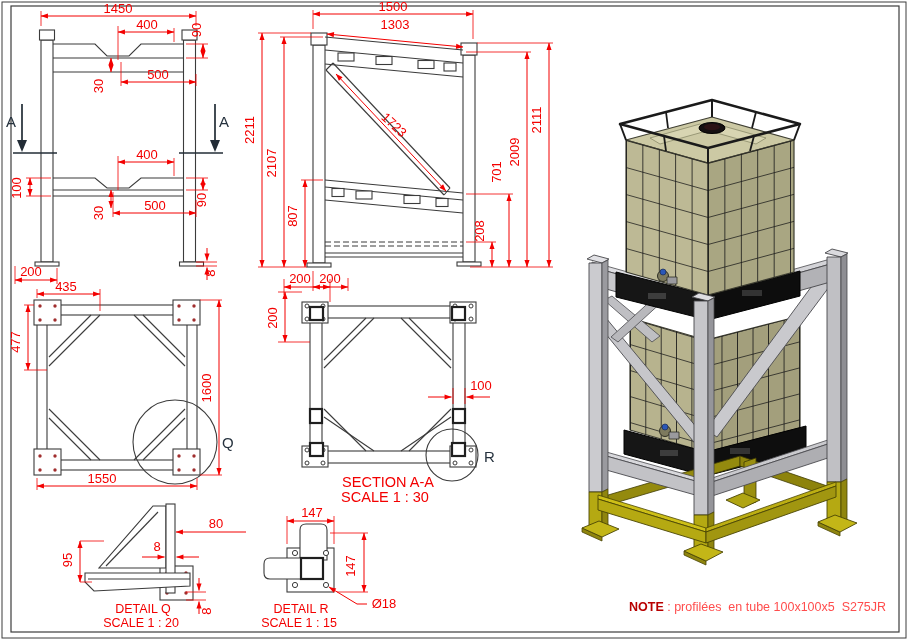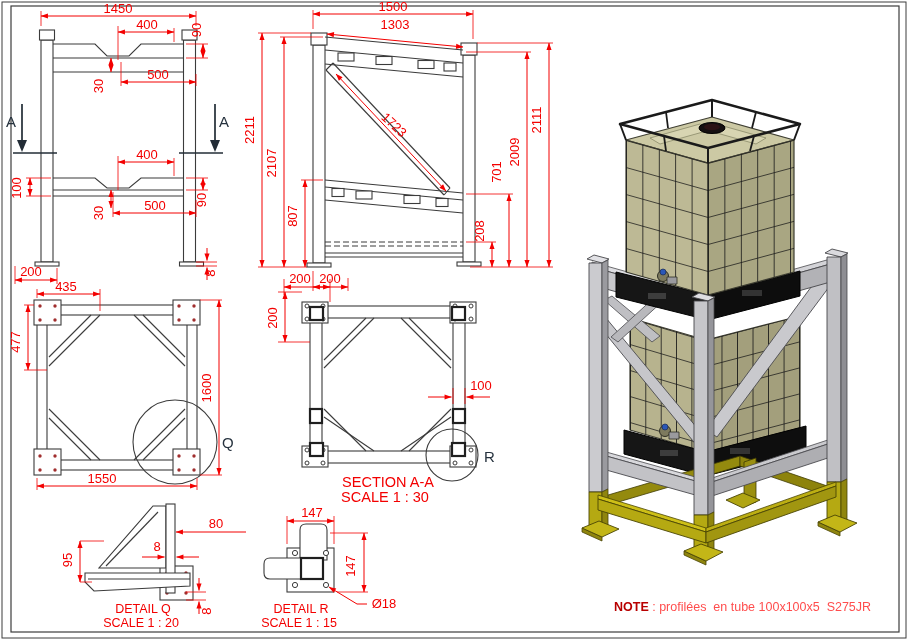--- a/index.html
+++ b/index.html
@@ -18,21 +18,21 @@
   .de  { stroke:#f30000; stroke-width:1; fill:none; marker-end:url(#ar); }
   .ds  { stroke:#f30000; stroke-width:1; fill:none; marker-start:url(#ar); }
   .ext { stroke:#f30000; stroke-width:0.8; fill:none; }
   .rt  { fill:#f30000; font-size:13px; text-anchor:middle; font-family:"Liberation Sans",sans-serif; }
   .cap { fill:#f30000; font-size:14.5px; text-anchor:middle; font-family:"Liberation Sans",sans-serif; }
   .cap2{ fill:#f30000; font-size:12.5px; text-anchor:middle; font-family:"Liberation Sans",sans-serif; }
   .lbl { fill:#26323e; font-size:15px; font-family:"Liberation Sans",sans-serif; }
   .cut { stroke:#222c36; stroke-width:1.7; fill:none; }
   .cutf{ fill:#222c36; stroke:none; }
   
-  .note { position:absolute; left:614px; top:600px; font-size:12.5px; white-space:pre; }
+  .note { position:absolute; left:629px; top:600px; font-size:12.5px; white-space:pre; }
   .note .nl { color:#b80000; font-weight:bold; }
   .note .nb { color:#ff4d4d; }
 </style>
 </head>
 <body>
 
 <svg width="908" height="640" viewBox="0 0 908 640">
   <defs>
     <marker id="ar" viewBox="0 0 10 10" refX="9.2" refY="5" markerWidth="10" markerHeight="8" orient="auto-start-reverse">
       <path d="M0.5,1.8 L9.5,5 L0.5,8.2 Z" fill="#f30000"></path>

